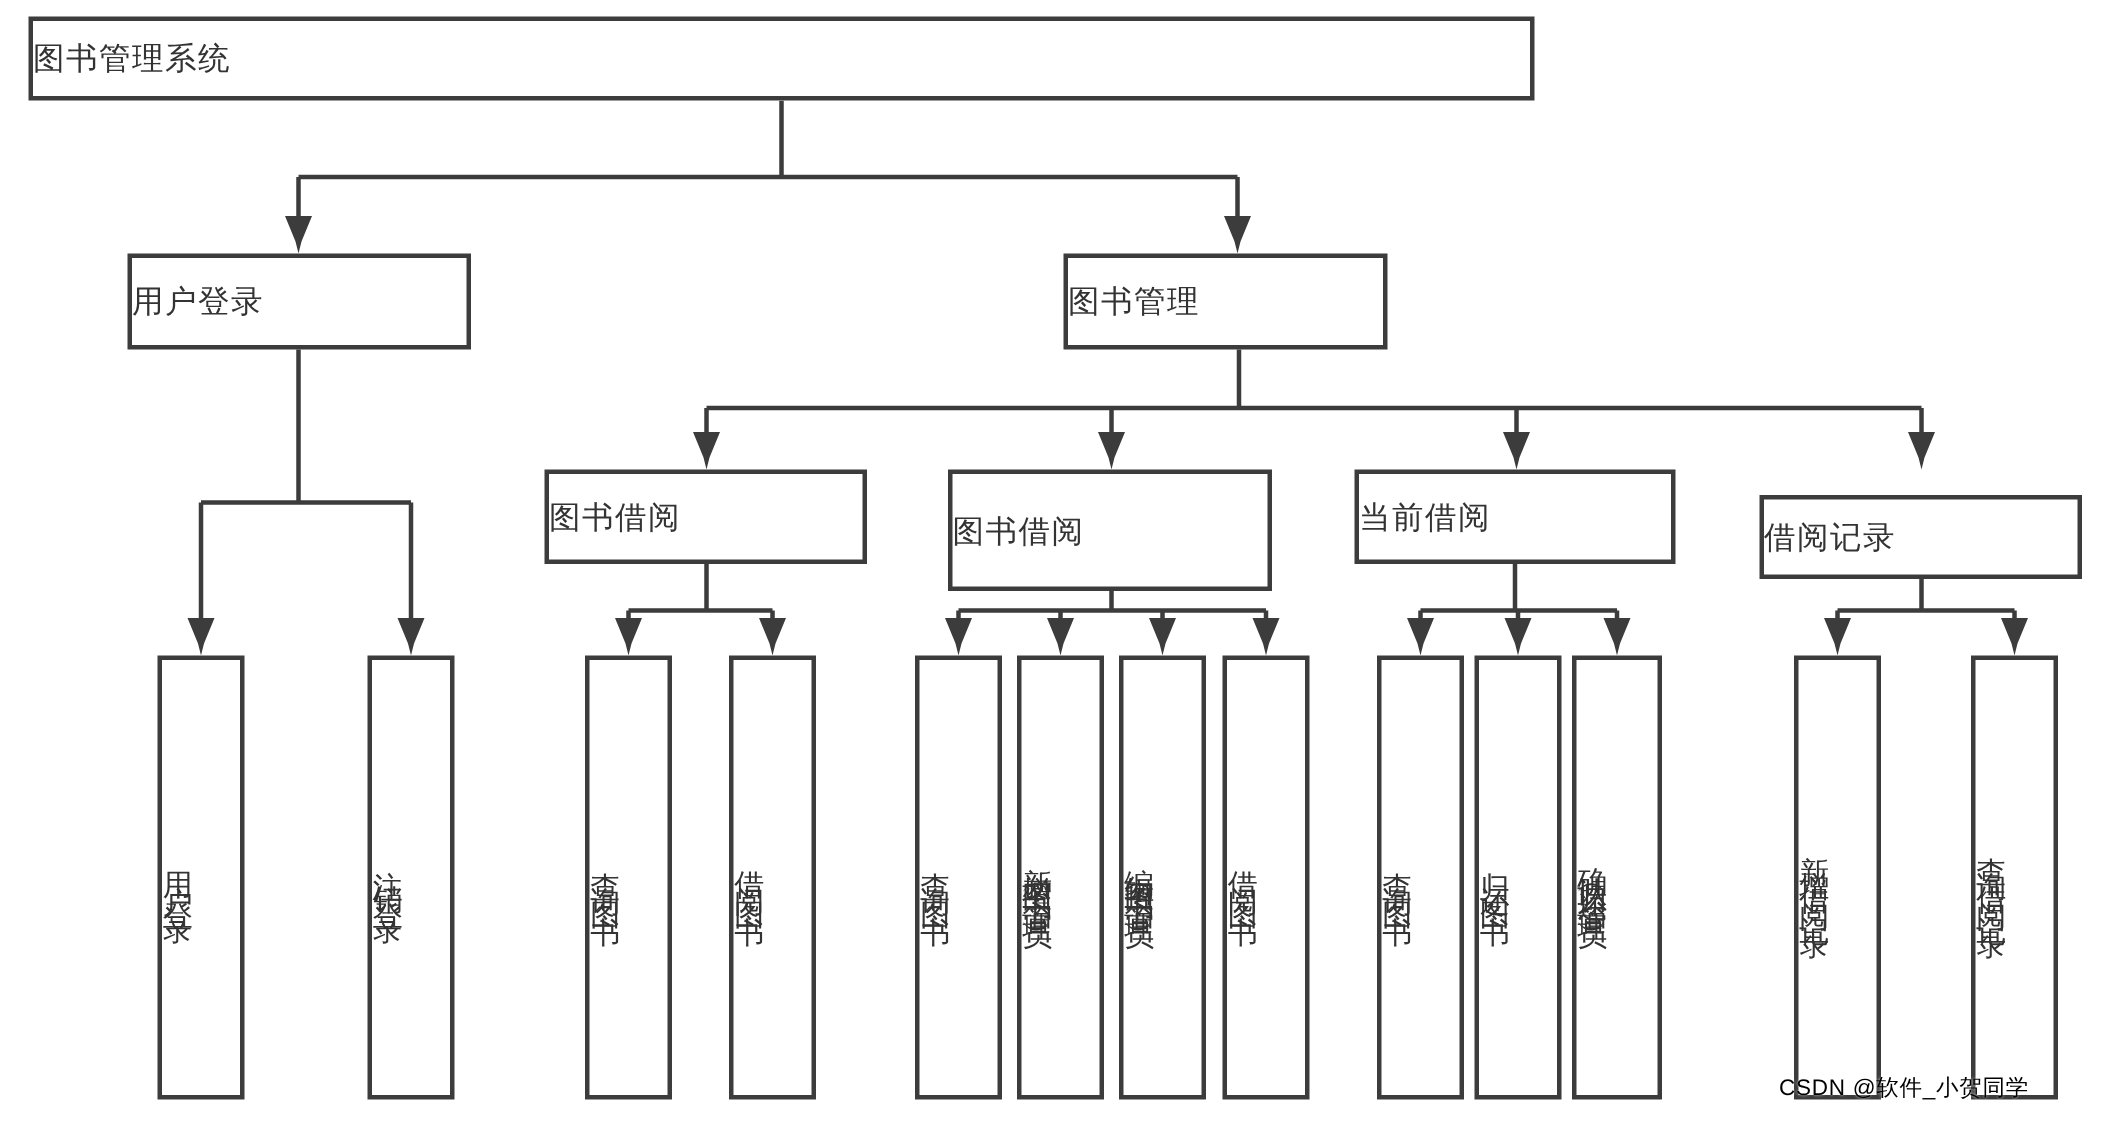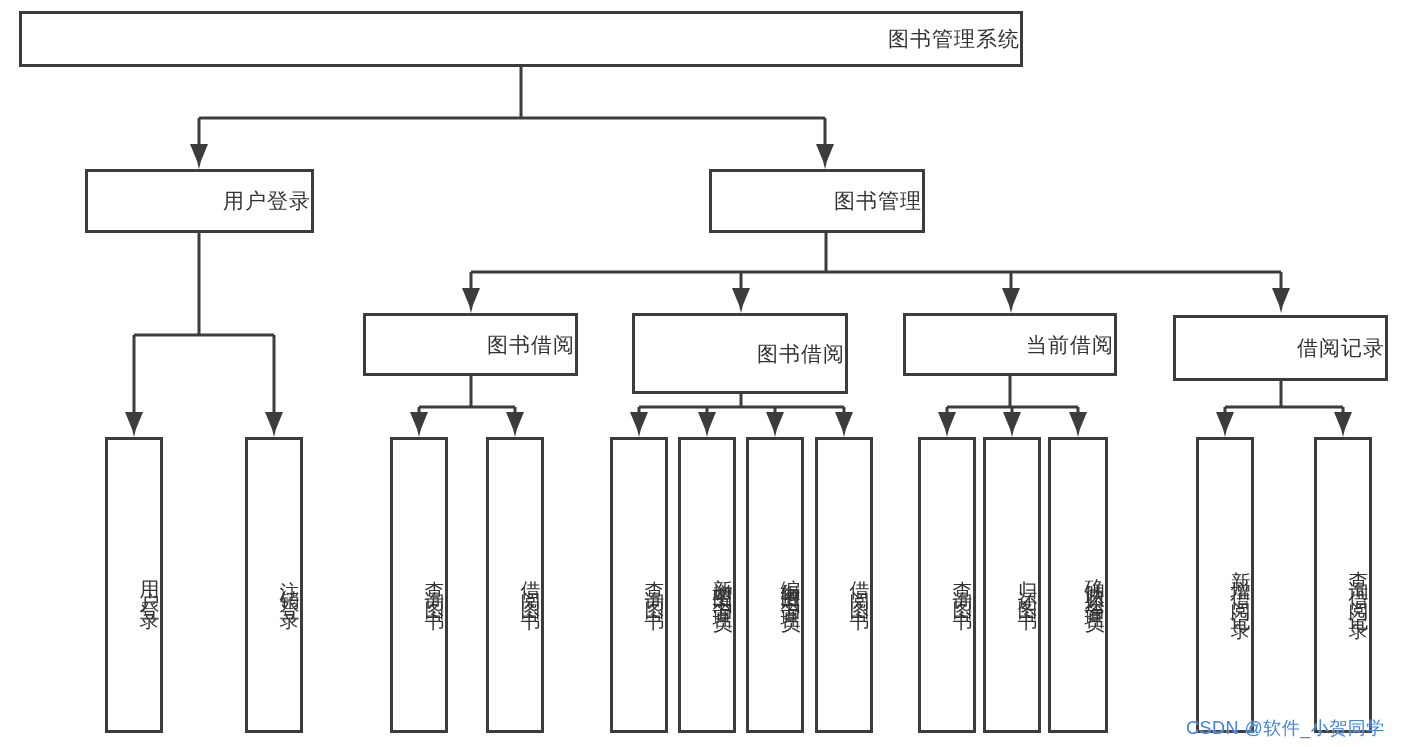--- a/index.html
+++ b/index.html
@@ -20,21 +20,21 @@
     width: 1405px;
     height: 747px;
   }
   .node {
     position: absolute;
     box-sizing: border-box;
     border: 3px solid #3c3c3c;
     background: #ffffff;
     display: flex;
     align-items: center;
-    justify-content: flex-end;
+    justify-content: flex-start;
     color: #333333;
   }
   .node.h span {
     font-size: 21px;
     letter-spacing: 1px;
     white-space: nowrap;
   }
   .node.v span {
     writing-mode: vertical-rl;
     text-orientation: mixed;
@@ -42,22 +42,22 @@
     letter-spacing: 10px;
     line-height: 1;
   }
   .node.v.long span {
     letter-spacing: 5px;
   }
   .watermark {
     position: absolute;
     left: 1186px;
     top: 716px;
-    font-size: 18px;
-    color: #3b82f6;
+    font-size: 15px;
+    color: #000000;
     letter-spacing: 0.5px;
     white-space: nowrap;
     z-index: 10;
     text-shadow: 0 0 2px rgba(255,255,255,0.8);
   }
 </style>
 </head>
 <body>
 
 <div class="canvas">
@@ -108,21 +108,21 @@
 
   <div class="node h" style="left:363px;top:313px;width:215px;height:63px">
     <span>图书借阅</span>
   </div>
   <div class="node h" style="left:632px;top:313px;width:216px;height:81px">
     <span>图书借阅</span>
   </div>
   <div class="node h" style="left:903px;top:313px;width:214px;height:63px">
     <span>当前借阅</span>
   </div>
-  <div class="node h" style="left:1173px;top:315px;width:215px;height:66px">
+  <div class="node h" style="left:1173px;top:330px;width:215px;height:56px">
     <span>借阅记录</span>
   </div>
 
   <div class="node v" style="left:105px;top:437px;width:58px;height:296px">
     <span>用户登录</span>
   </div>
   <div class="node v" style="left:245px;top:437px;width:58px;height:296px">
     <span>注销登录</span>
   </div>
 

